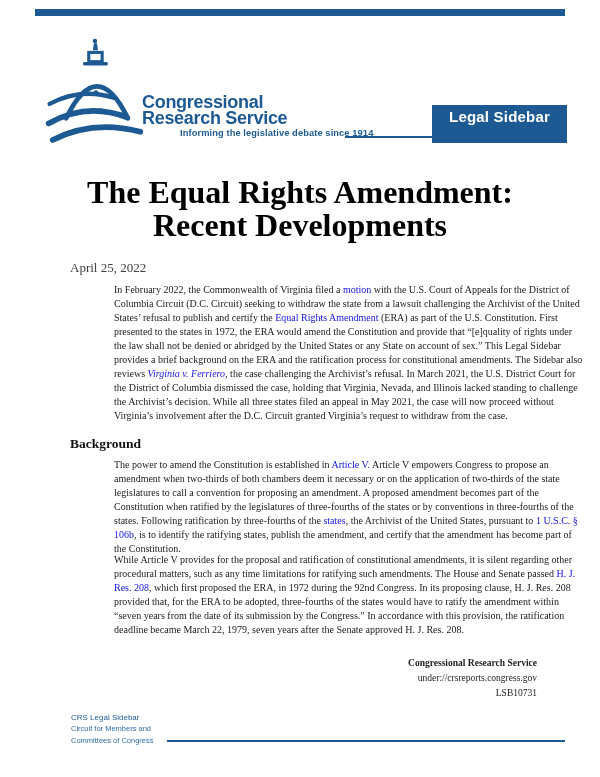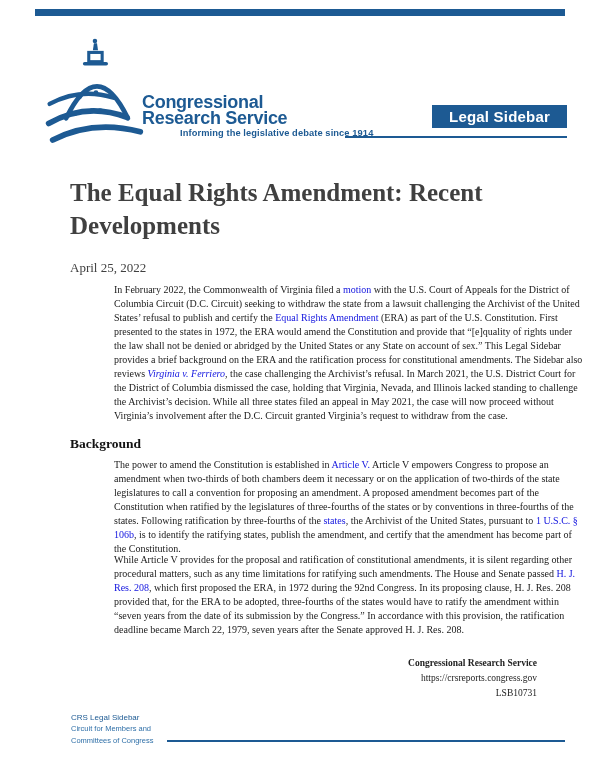--- a/index.html
+++ b/index.html
@@ -9,25 +9,25 @@
   }
   .abs{position:absolute;}
   
   .top-bar{left:35px;top:9px;width:530px;height:7px;background:#1d5a93;}
   .dome{left:51px;top:38px;width:92px;height:103px;}
   .wordmark{left:142px;top:94px;font-family:"Liberation Sans","DejaVu Sans",sans-serif;
     font-weight:bold;font-size:18px;line-height:16px;color:#1d5a93;letter-spacing:-0.3px;}
   .tagline{left:148px;top:128px;font-family:"Liberation Sans","DejaVu Sans",sans-serif;
     font-weight:bold;font-size:9.3px;color:#1d5a93;letter-spacing:0.1px;padding-left:32px;}
   .header-rule{left:345px;top:136px;width:222px;height:2px;background:#1d5a93;}
-  .badge{left:432px;top:105px;width:135px;height:23px;background:#1d5a93;color:#ffffff;
+  .badge{left:432px;top:105px;width:135px;height:38px;background:#1d5a93;color:#ffffff;
     font-family:"Liberation Sans","DejaVu Sans",sans-serif;font-weight:bold;font-size:15px;
     line-height:23px;text-align:center;letter-spacing:0.2px;}
   
-  .doc-title{left:70px;top:176px;width:460px;font-size:25px;font-weight:bold;line-height:33px;color:#404040;}
+  .doc-title{left:70px;top:176px;width:460px;font-size:32px;font-weight:bold;line-height:33px;color:#000000;text-align:center;}
   .doc-date{left:70px;top:260px;font-size:13px;color:#404040;}
   .para{left:70px;width:472px;font-size:10px;line-height:14px;text-align:left;color:#1a1a1a;margin-left:44px;}
   .p1{top:283px;}
   .p2{top:458px;}
   .p3{top:553px;}
   .section-heading{left:70px;top:436px;font-size:13.5px;font-weight:bold;color:#121212;}
   .doc-link{color:#1214df;}
   .it{font-style:italic;}
   
   .right-footer{left:70px;top:656px;width:467px;text-align:right;font-size:9.5px;line-height:15px;color:#222222;}
@@ -75,21 +75,21 @@
 
 <div class="abs para p1"><span>In February 2022, the Commonwealth of Virginia filed a </span><span class="doc-link">motion</span><span> with the U.S. Court of Appeals for the District of Columbia Circuit (D.C. Circuit) seeking to withdraw the state from a lawsuit challenging the Archivist of the United States’ refusal to publish and certify the </span><span class="doc-link">Equal Rights Amendment</span><span> (ERA) as part of the U.S. Constitution. First presented to the states in 1972, the ERA would amend the Constitution and provide that “[e]quality of rights under the law shall not be denied or abridged by the United States or any State on account of sex.” This Legal Sidebar provides a brief background on the ERA and the ratification process for constitutional amendments. The Sidebar also reviews </span><span class="doc-link it">Virginia v. Ferriero</span><span>, the case challenging the Archivist’s refusal. In March 2021, the U.S. District Court for the District of Columbia dismissed the case, holding that Virginia, Nevada, and Illinois lacked standing to challenge the Archivist’s decision. While all three states filed an appeal in May 2021, the case will now proceed without Virginia’s involvement after the D.C. Circuit granted Virginia’s request to withdraw from the case.</span></div>
 
 <div class="abs section-heading">Background</div>
 
 <div class="abs para p2"><span>The power to amend the Constitution is established in </span><span class="doc-link">Article V.</span><span> Article V empowers Congress to propose an amendment when two-thirds of both chambers deem it necessary or on the application of two-thirds of the state legislatures to call a convention for proposing an amendment. A proposed amendment becomes part of the Constitution when ratified by the legislatures of three-fourths of the states or by conventions in three-fourths of the states. Following ratification by three-fourths of the </span><span class="doc-link">states</span><span>, the Archivist of the United States, pursuant to </span><span class="doc-link">1 U.S.C. § 106b</span><span>, is to identify the ratifying states, publish the amendment, and certify that the amendment has become part of the Constitution.</span></div>
 <div class="abs para p3"><span>While Article V provides for the proposal and ratification of constitutional amendments, it is silent regarding other procedural matters, such as any time limitations for ratifying such amendments. The House and Senate passed </span><span class="doc-link">H. J. Res. 208</span><span>, which first proposed the ERA, in 1972 during the 92nd Congress. In its proposing clause, H. J. Res. 208 provided that, for the ERA to be adopted, three-fourths of the states would have to ratify the amendment within “seven years from the date of its submission by the Congress.” In accordance with this provision, the ratification deadline became March 22, 1979, seven years after the Senate approved H. J. Res. 208.</span></div>
 
 <div class="abs right-footer">
   <div class="org">Congressional Research Service</div>
-  <div>https://crsreports.congress.gov</div>
+  <div>under://crsreports.congress.gov</div>
   <div>LSB10731</div>
 </div>
 
 <div class="abs bottom-note">
   <div class="product">CRS Legal Sidebar</div>
   <div>Circuit for Members and</div>
   <div>Committees of Congress</div>
 </div>
 <div class="abs bottom-rule"></div>
 

